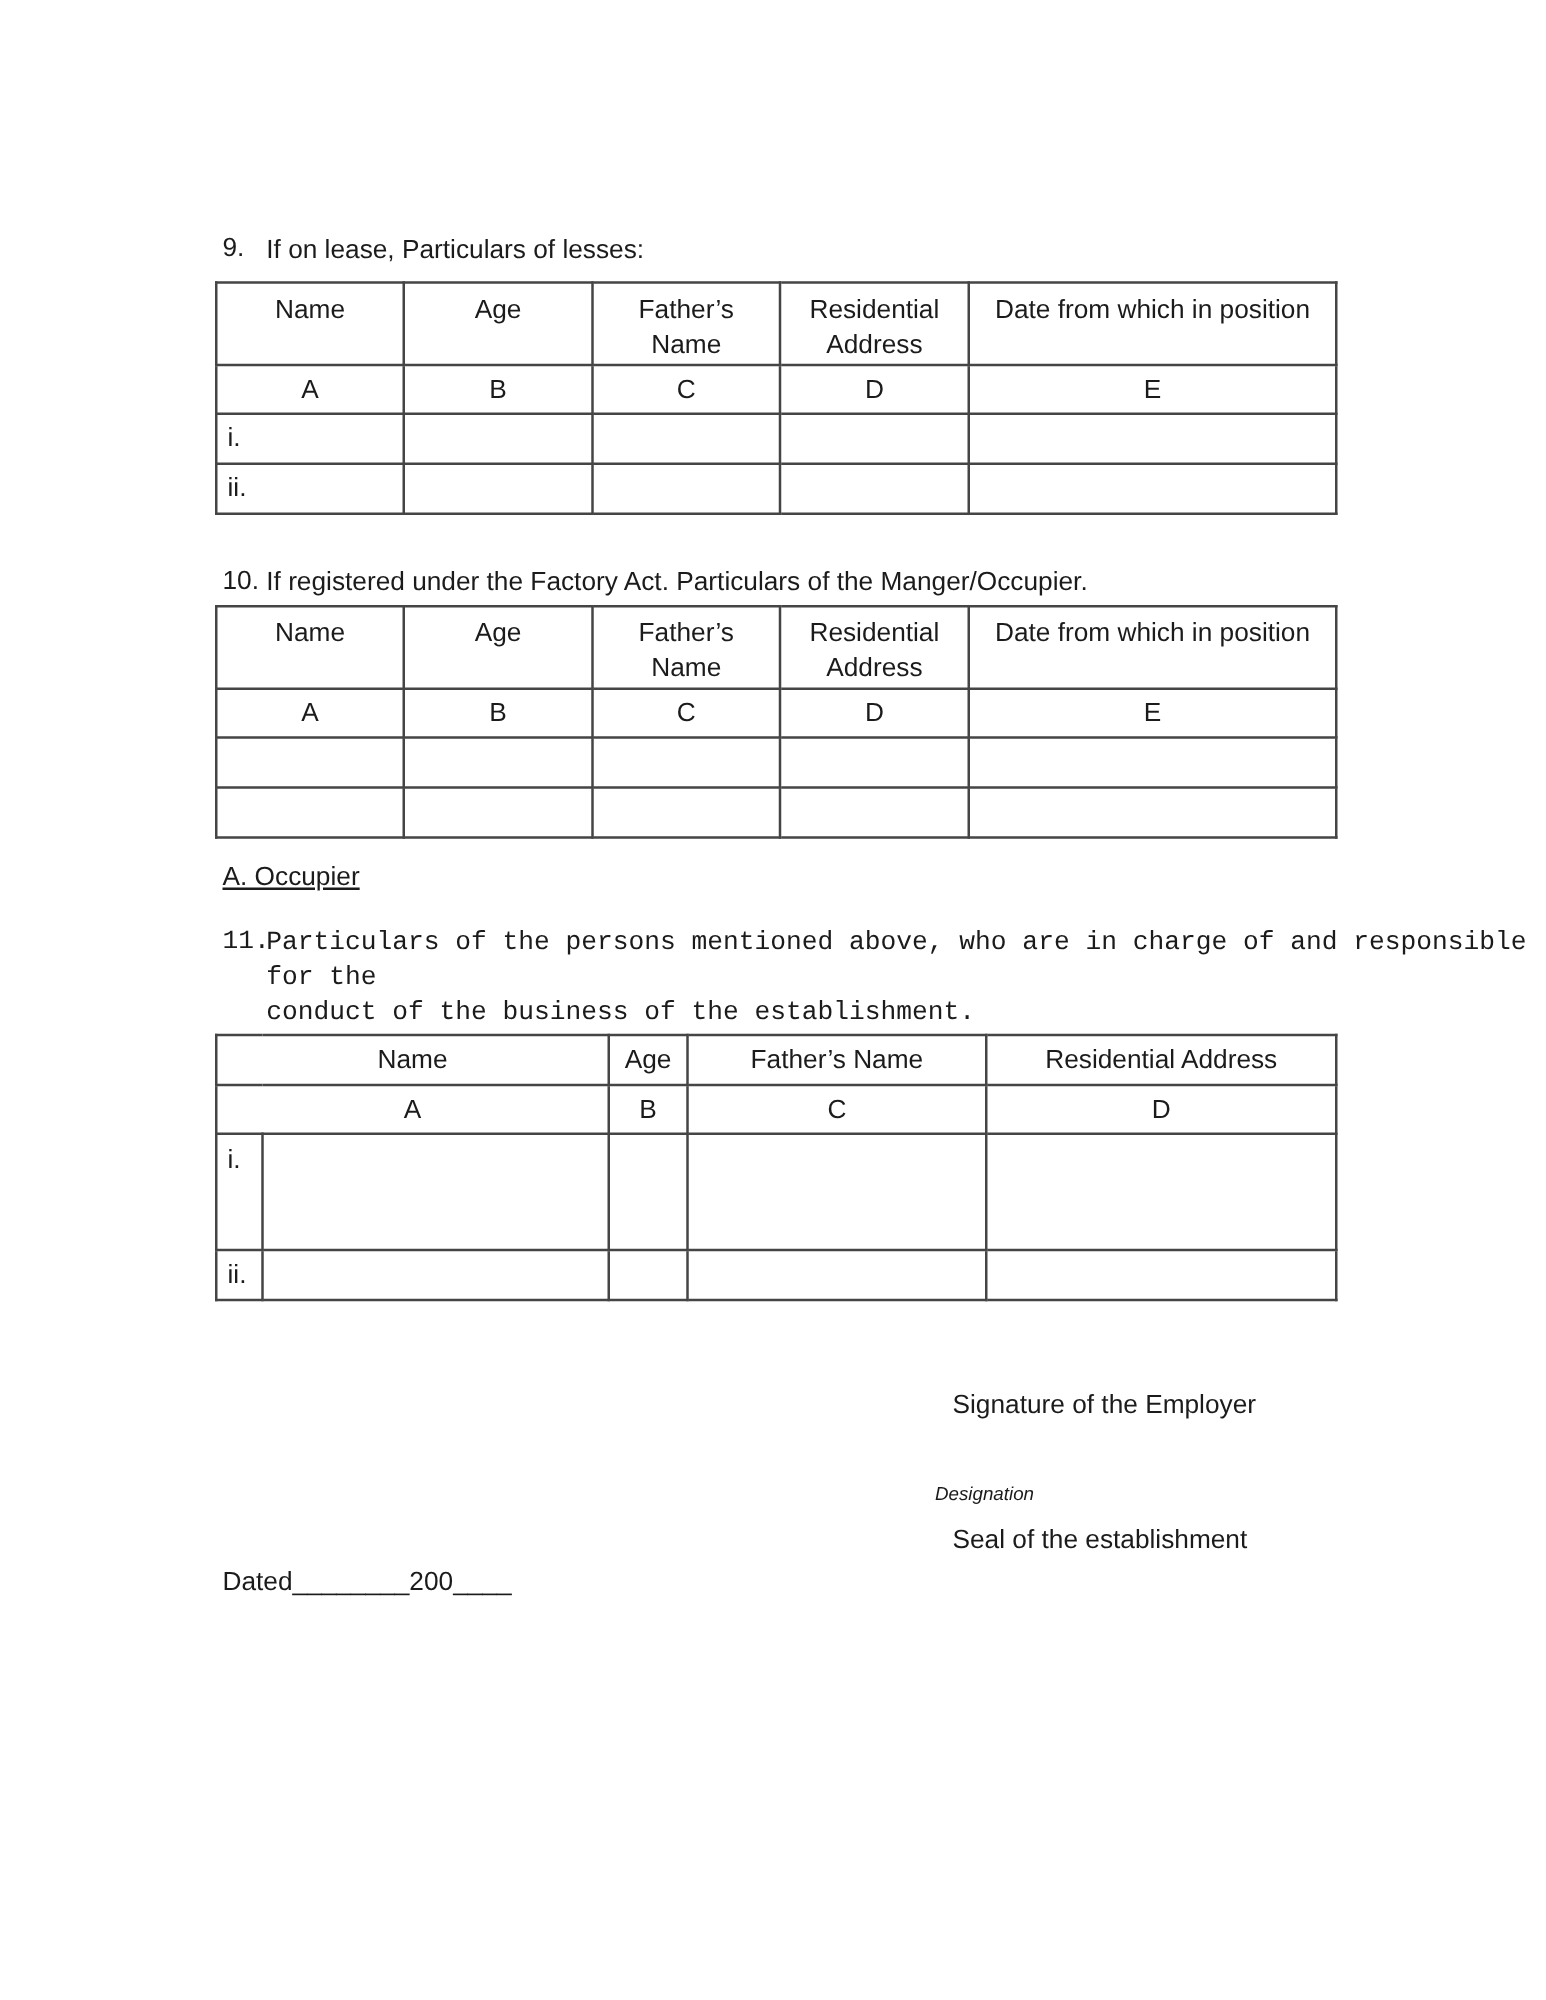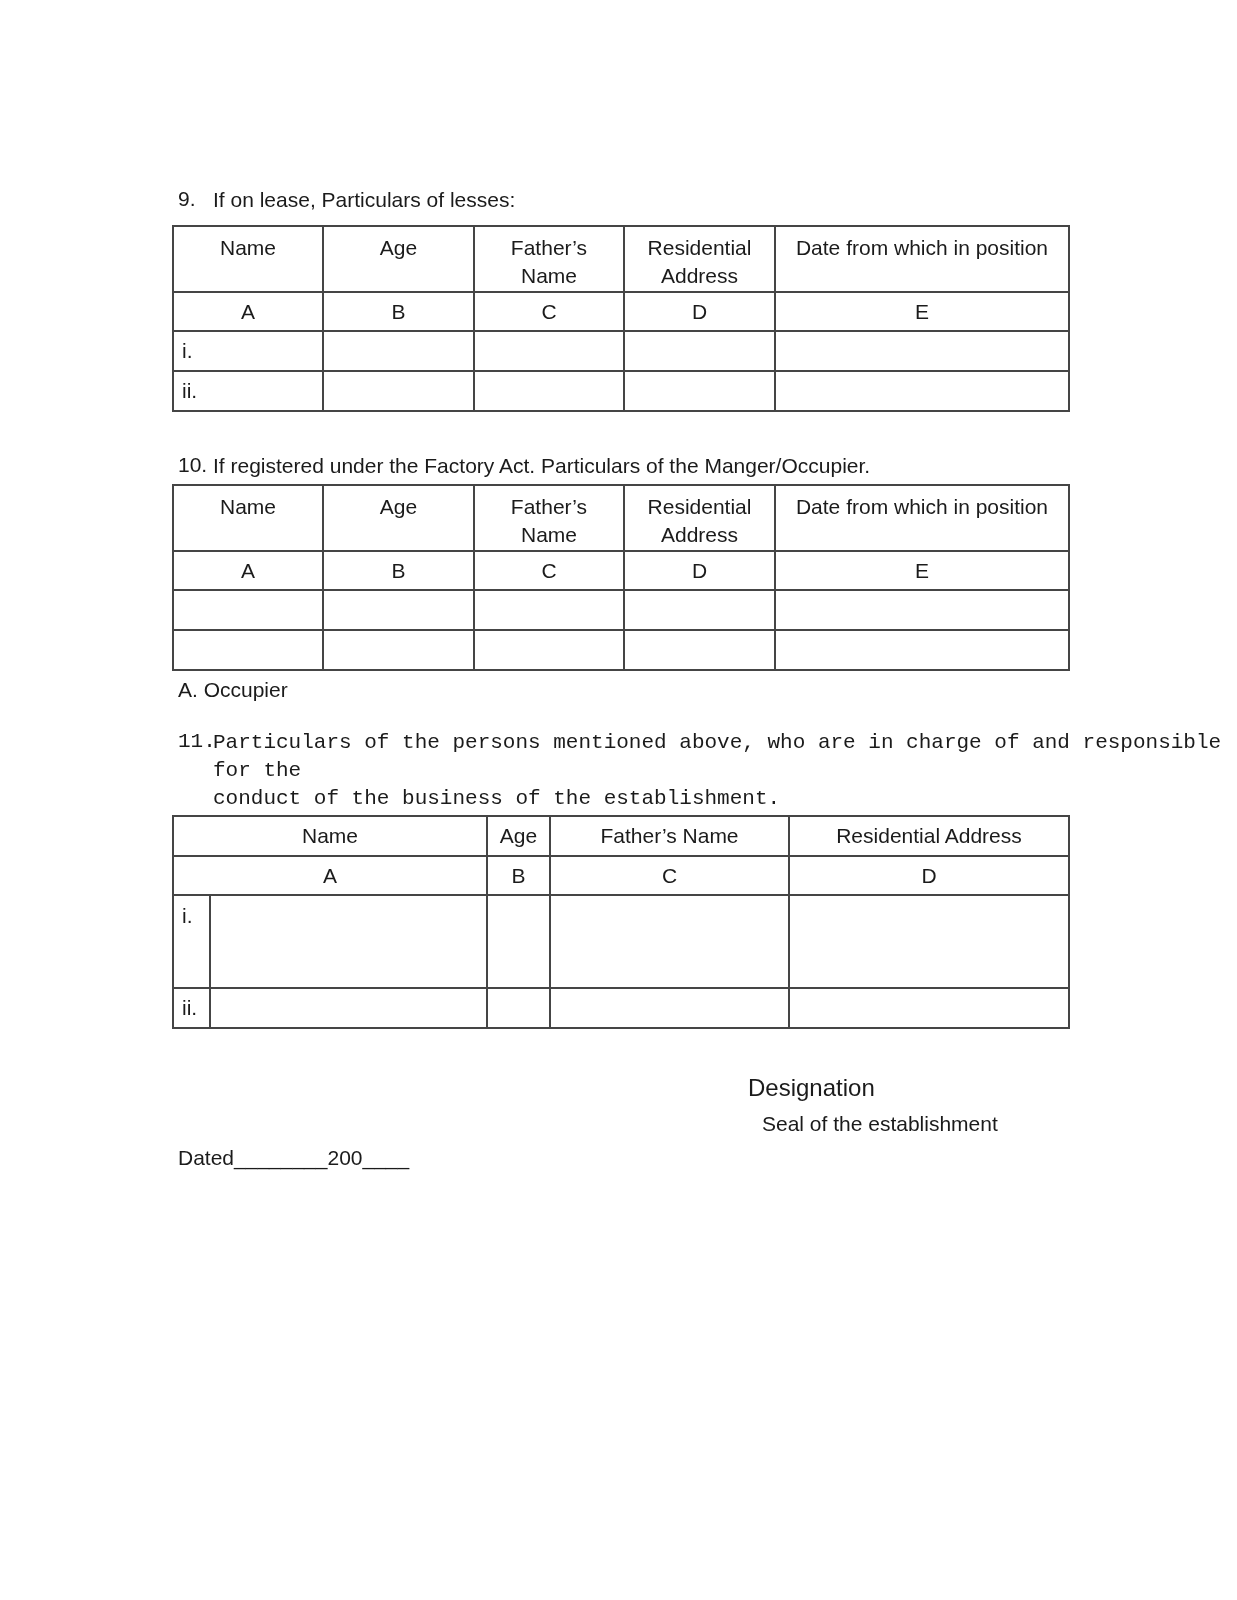--- a/index.html
+++ b/index.html
@@ -30,28 +30,28 @@
   tr.rl{height:39px;}
   tr.rl td{text-align:center;vertical-align:middle;}
   tr.rd{height:40px;}
   tr.rd td.lab{padding-left:8px;vertical-align:middle;text-align:left;}
   tr.rbig{height:93px;}
   tr.rbig td.lab{vertical-align:top;padding-top:8px;}
 
   .note{margin-left:178px;font-size:21px;line-height:26px;}
 
   .sig{margin-left:762px;font-size:21px;line-height:26px;}
-  .desig{margin-left:748px;font-size:24px;line-height:26px;}
+  .desig{margin-left:748px;font-size:15px;line-height:26px;font-style:italic;}
   .seal{margin-left:762px;font-size:21px;line-height:26px;}
   .dated{margin-left:178px;font-size:21px;line-height:26px;}
 
   .mt-t9{margin-top:11px;}
   .mt-h10{margin-top:40px;}
   .mt-t10{margin-top:4px;}
-  .mt-occ{margin-top:6px;}
+  .mt-occ{margin-top:18px;text-decoration:underline;}
   .mt-man{margin-top:10px;}
   .mt-h11{margin-top:26px;font-family:Liberation Mono, monospace;}
   .mt-t11{margin-top:2px;}
   .mt-sig{margin-top:70px;}
   .mt-desig{margin-top:46px;}
   .mt-seal{margin-top:10px;}
   .mt-dated{margin-top:8px;}
 </style>
 </head>
 <body>
@@ -191,17 +191,18 @@
       <tr class="rd">
         <td class="lab">ii.</td>
         <td></td>
         <td></td>
         <td></td>
         <td></td>
       </tr>
     </tbody>
   </table>
 
+  <div class="sig mt-sig">Signature of the Employer</div>
   <div class="desig mt-desig">Designation</div>
   <div class="seal mt-seal">Seal of the establishment</div>
   <div class="dated mt-dated">Dated________200____</div>
 
 </div>
 
 </body></html>

